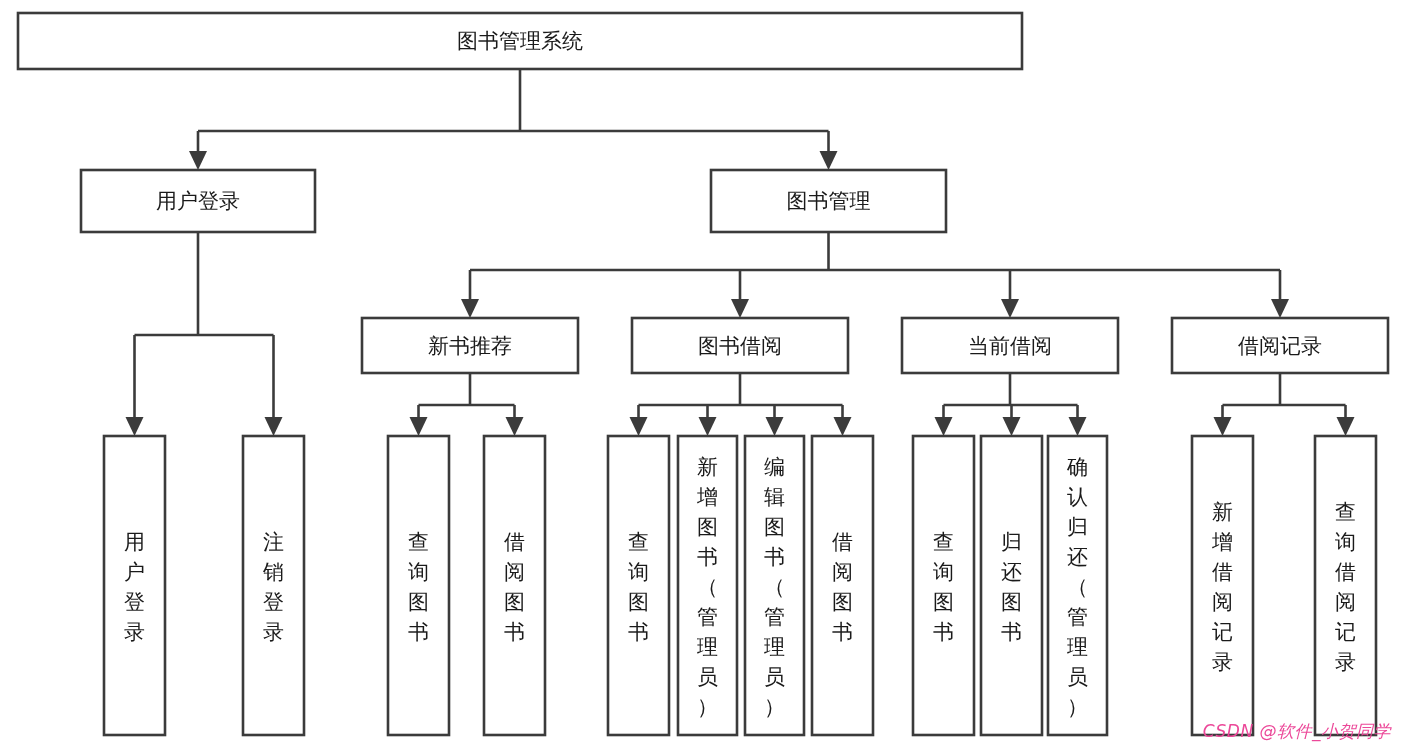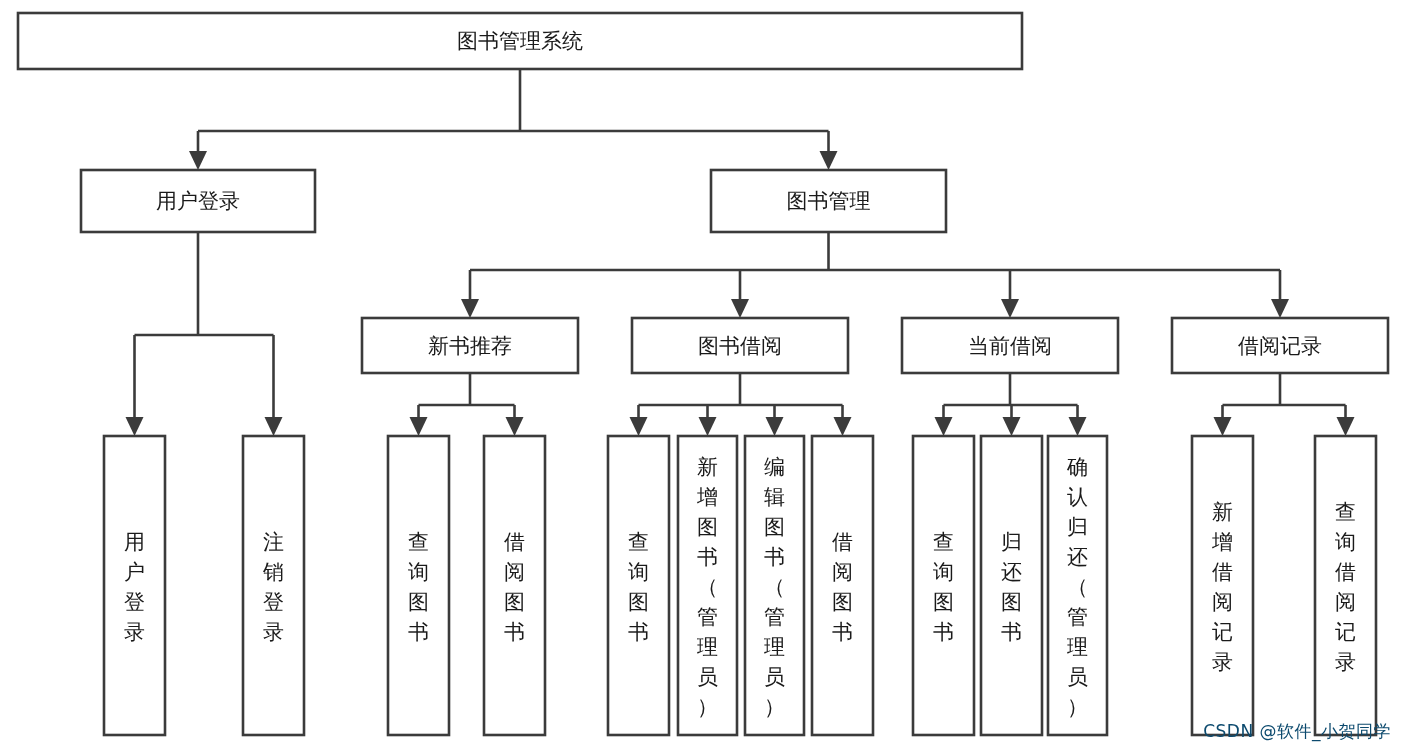--- a/index.html
+++ b/index.html
@@ -53,24 +53,25 @@
     font-size: 21px;
     fill: #1a1a1a;
     text-anchor: middle;
   }
   .watermark {
     position: absolute;
     right: 8px;
     bottom: 4px;
     font-family: "DejaVu Sans", "Liberation Sans", sans-serif;
     font-size: 17px;
-    color: #0c4a6e;
+    color: #ec4899;
     letter-spacing: 0.5px;
     white-space: nowrap;
     pointer-events: none;
+    font-style: italic;
   }
 </style>
 </head>
 <body>
 
 <div id="diagram-root">
   <svg id="diagram-svg" viewBox="0 0 1405 747" xmlns="http://www.w3.org/2000/svg">
     <g id="edges-layer">
         <g>
           <line x1="520" y1="69" x2="520" y2="131" class="connector"></line>

